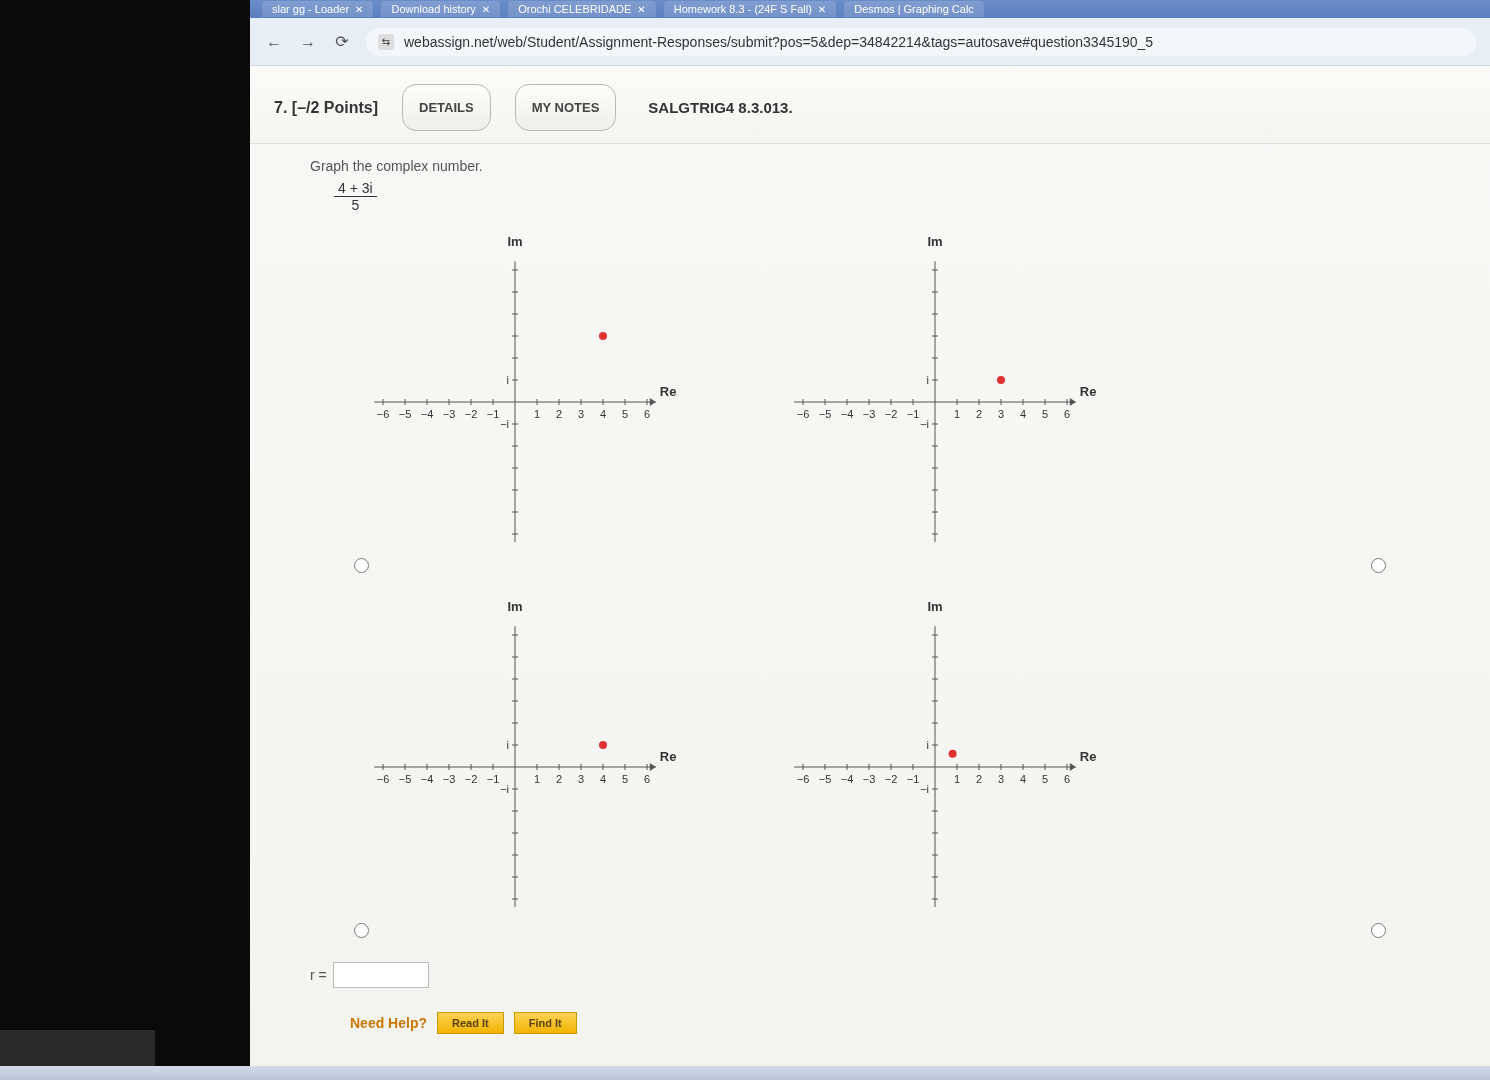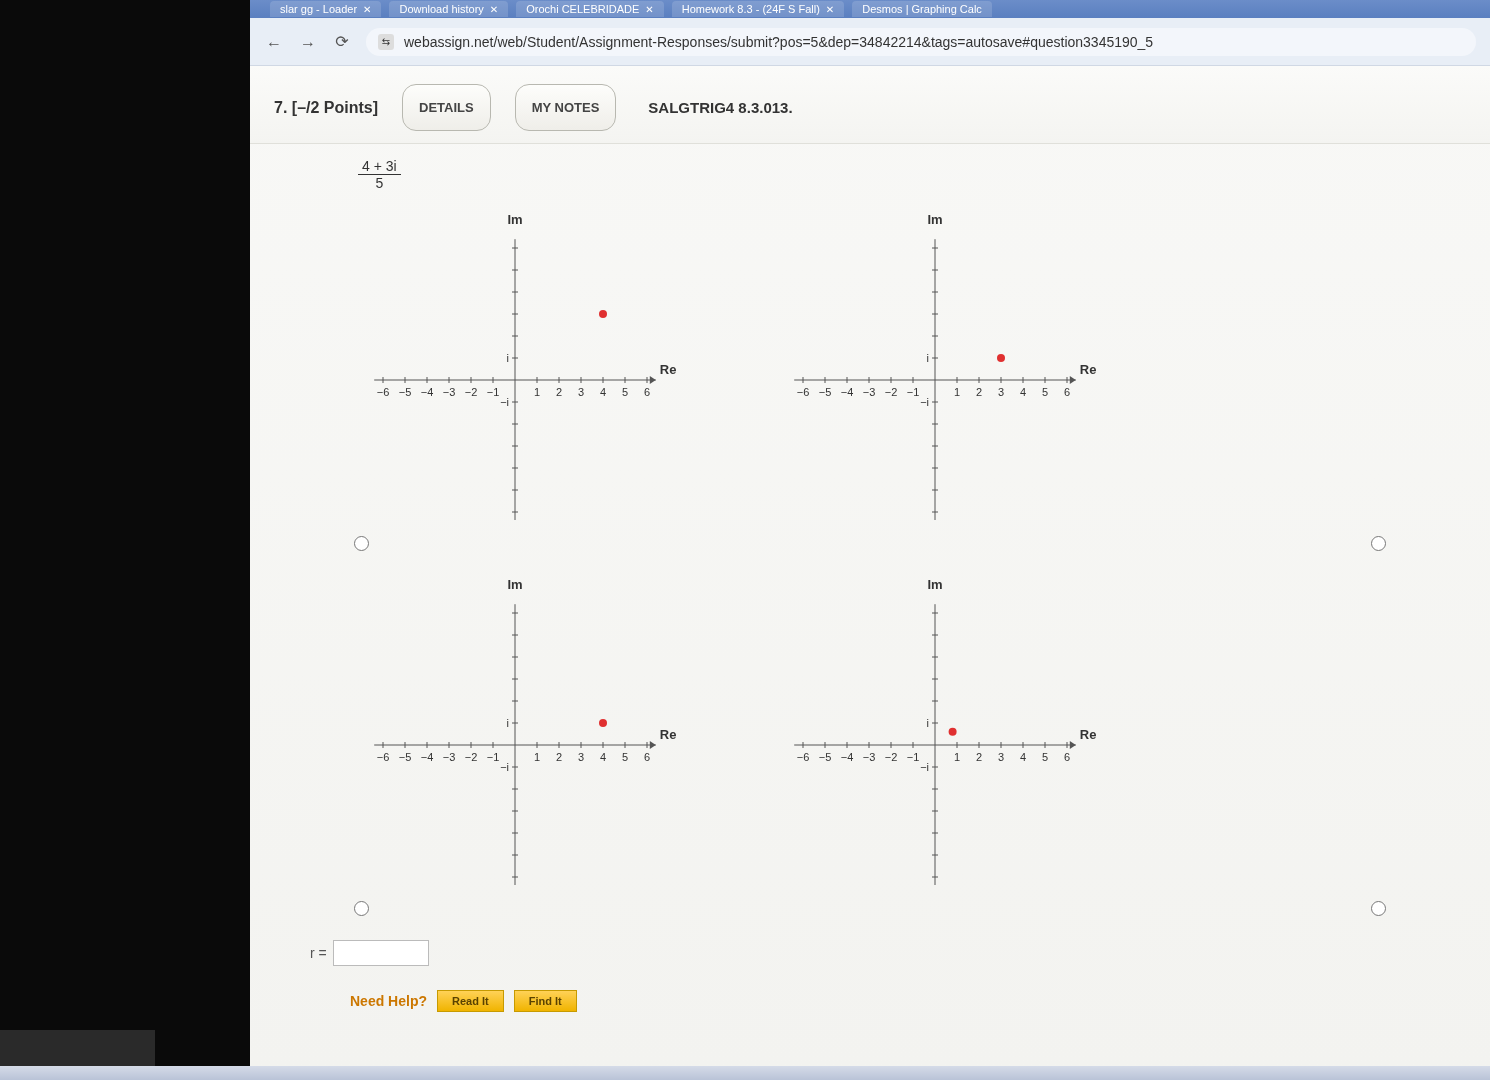--- a/index.html
+++ b/index.html
@@ -3,39 +3,39 @@
 <meta charset="utf-8">
 <style>
   * { box-sizing: border-box; margin: 0; padding: 0; }
   body { font-family: Arial, sans-serif; background: #1a1a1a; overflow: hidden; }
   
   .screen { width: 1490px; height: 1080px; position: relative; background: #1a1a1a; }
   .left-dark { position:absolute; left:0; top:0; width:250px; height:1080px; background: #0a0a0a; }
   
   .browser-window { position:absolute; left:250px; top:0; right:0; height:1070px; background:#fff; }
   
-  .tabbar { height:18px; background: linear-gradient(#6b8dc9,#5a7fc0); display:flex; align-items:center; padding:0 20px; gap:8px; color:#fff; font-size:11px; overflow:hidden;}
+  .tabbar { height:18px; background: linear-gradient(#6b8dc9,#5a7fc0); display:flex; align-items:center; padding:0 12px; gap:8px; color:#fff; font-size:11px; overflow:hidden;}
   .tab { background:rgba(255,255,255,0.15); padding:2px 10px; border-radius:4px 4px 0 0; display:flex; align-items:center; gap:6px; white-space:nowrap;}
   .tab .x { font-size:10px; }
   
   .addrbar { height:48px; background:#e8eef6; display:flex; align-items:center; padding:0 14px; gap:14px; border-bottom:1px solid #d0d8e4;}
   .navicon { width:20px; height:20px; display:flex; align-items:center; justify-content:center; color:#555; font-size:16px; cursor:pointer;}
   .urlbox { flex:1; display:flex; align-items:center; gap:10px; padding:6px 12px; background:#f3f6fb; border-radius:18px; font-size:14px; color:#333;}
   .siteicon { width:16px; height:16px; background:#ddd; border-radius:3px; display:flex; align-items:center; justify-content:center; font-size:10px;}
   
   .content { position:absolute; top:66px; left:0; right:0; bottom:0; background: linear-gradient(180deg,#f8f8f6 0%, #f3f3f0 100%); overflow:auto;}
   
   .qhdr { display:flex; align-items:center; gap:24px; padding:18px 24px 12px 24px; background: linear-gradient(#fbfbf9,#f4f4f1); border-bottom:1px solid #e0e0da;}
   .qnum { font-weight:bold; font-size:16px; color:#333;}
   .btn { border:1px solid #b8b8b0; background:linear-gradient(#fdfdfb,#efeee9); padding:15px 16px; font-size:13px; font-weight:bold; color:#444; cursor:pointer; border-radius:14px;}
   .refid { font-weight:bold; color:#333; font-size:15px; padding-left:8px;}
   
   .qbody { padding:14px 60px 40px 60px; }
   .instr { color:#555; font-size:14px; margin-bottom:6px;}
-  .frac { display:inline-block; text-align:center; margin-left:48px; color:#333; font-size:14px;}
+  .frac { display:inline-block; text-align:center; margin-left:24px; color:#333; font-size:14px;}
   .frac .num { border-bottom:1px solid #333; padding:0 4px;}
   .frac .den { padding:0 4px;}
   
   .graph-grid { display:grid; grid-template-columns: 400px 400px; gap:26px 20px; margin:18px 0 8px 45px;}
   .graph-cell { position:relative; }
   .plot { width:360px; height:330px; position:relative; }
   .radio-row { display:flex; justify-content:space-between; padding: 0 44px 0 44px; margin-top:-12px; margin-bottom:20px;}
   input[type=radio]{ width:15px; height:15px; cursor:pointer;}
   
   svg { display:block; }
@@ -104,20 +104,21 @@
         <span class="qnum">
           <span>7.</span>
           <span>[–/2 Points]</span>
         </span>
         <button class="btn">DETAILS</button>
         <button class="btn">MY NOTES</button>
         <span class="refid">SALGTRIG4 8.3.013.</span>
       </div>
 
       <div class="qbody">
+        <div class="instr">Graph the complex number.</div>
         <div class="frac">
           <div class="num">4 + 3i</div>
           <div class="den">5</div>
         </div>
 
         <div class="graph-grid">
           <div class="graph-cell">
               <div class="plot" id="plot0">
                 <svg width="360" height="310">
                   <text class="albl" x="160" y="14" text-anchor="middle">Im</text>

